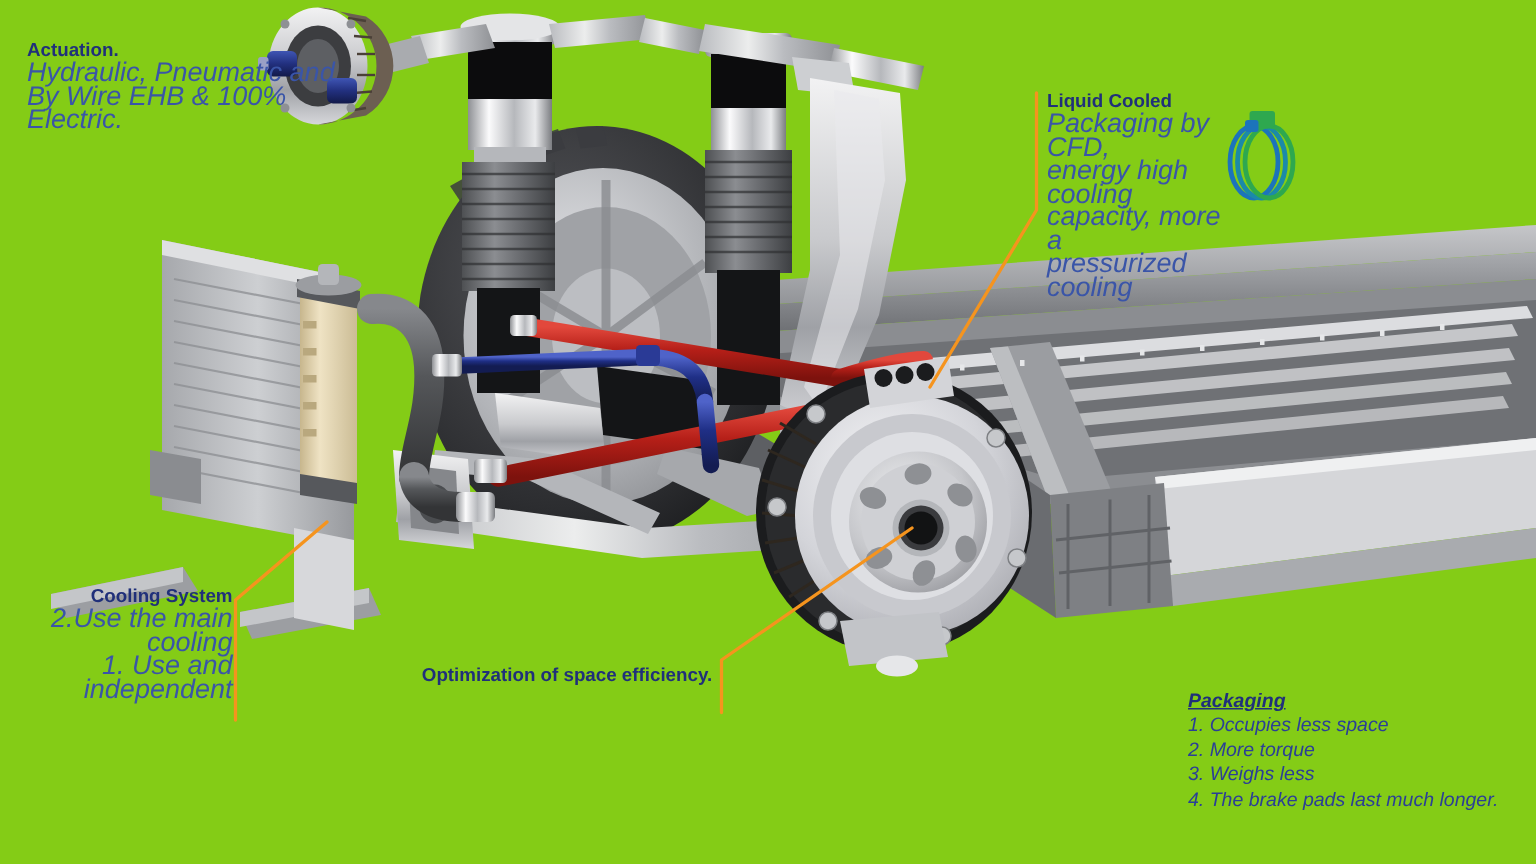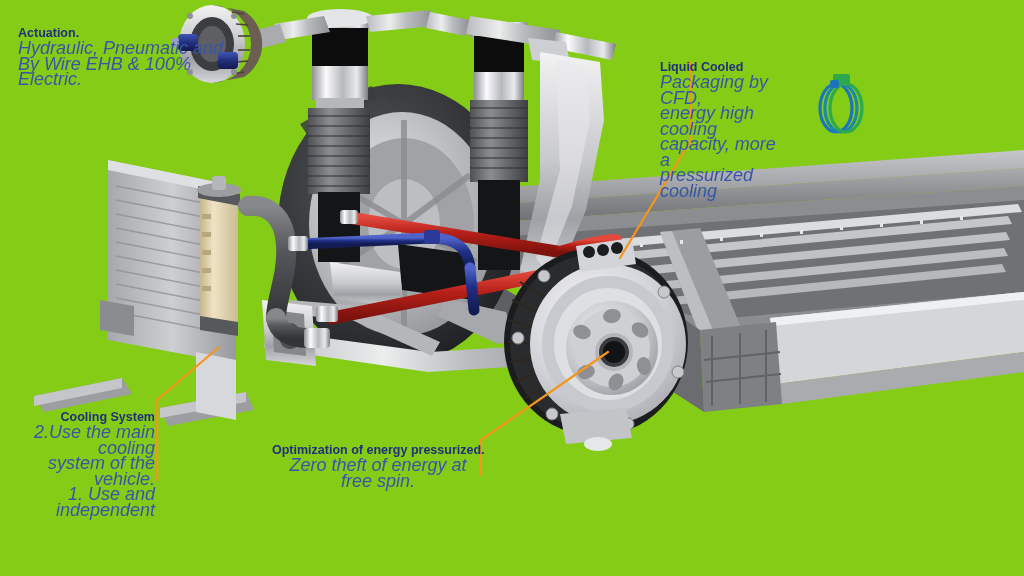--- a/index.html
+++ b/index.html
@@ -8,22 +8,22 @@
   #stage{position:relative;width:1024px;height:576px;background:#84cc16;overflow:hidden;}
 
   
   .anno{position:absolute;}
   .anno .hd{font-weight:bold;color:#20307a;font-size:12.5px;line-height:15px;white-space:nowrap;}
   .anno .bd{font-style:italic;color:#3a55a8;font-size:18px;line-height:15.5px;}
   .anno.right{text-align:right;}
   .anno.center{text-align:center;}
 
   #anno-actuation{left:18px;top:26px;width:220px;}
-  #anno-liquid{left:660px;top:60px;width:120px;}
-  #anno-cooling{left:0px;top:410px;width:155px;text-align:right;}
+  #anno-liquid{left:698px;top:60px;width:120px;}
+  #anno-cooling{left:0px;top:390px;width:155px;text-align:right;}
   #anno-optimization{left:272px;top:443px;width:212px;}
 
   #anno-packaging{left:792px;top:459px;width:225px;}
   #anno-packaging .pk-title{font-weight:bold;font-style:italic;color:#20307a;
       text-decoration:underline;font-size:13px;line-height:16px;}
   #anno-packaging .pk-item{font-style:italic;color:#2b3f96;font-size:13px;line-height:16.5px;
       white-space:nowrap;}
 
   
   #leaders{position:absolute;left:0;top:0;width:1024px;height:576px;pointer-events:none;}
@@ -450,23 +450,28 @@
       <ellipse cx="29" cy="42" rx="16" ry="24" stroke="#1b8aa8"></ellipse>
       <ellipse cx="34" cy="42" rx="16" ry="24" stroke="#2ea84f"></ellipse>
     </g>
     <rect x="21" y="8" width="17" height="11" rx="2" fill="#2ea84f"></rect>
     <rect x="18" y="14" width="9" height="8" rx="2" fill="#1c74bb"></rect>
   </svg>
 
   <div class="anno right" id="anno-cooling">
     <div class="hd">Cooling System</div>
     <div class="bd">2.Use  the main cooling</div>
-    <div class="bd">system of the vehicle.</div>
     <div class="bd">1. Use and independent</div>
   </div>
 
   <div class="anno center" id="anno-optimization">
-    <div class="hd">Optimization of energy pressurized.</div>
-    <div class="bd">Zero theft of energy at free spin.</div>
+    <div class="hd">Optimization of space efficiency.</div>
   </div>
 
+  <div class="anno" id="anno-packaging">
+    <div class="pk-title">Packaging</div>
+    <div class="pk-item">1. Occupies less space</div>
+    <div class="pk-item">2. More torque</div>
+    <div class="pk-item">3. Weighs less</div>
+    <div class="pk-item">4. The brake pads last much longer.</div>
+  </div>
 
 </div>
 
 </body></html>

